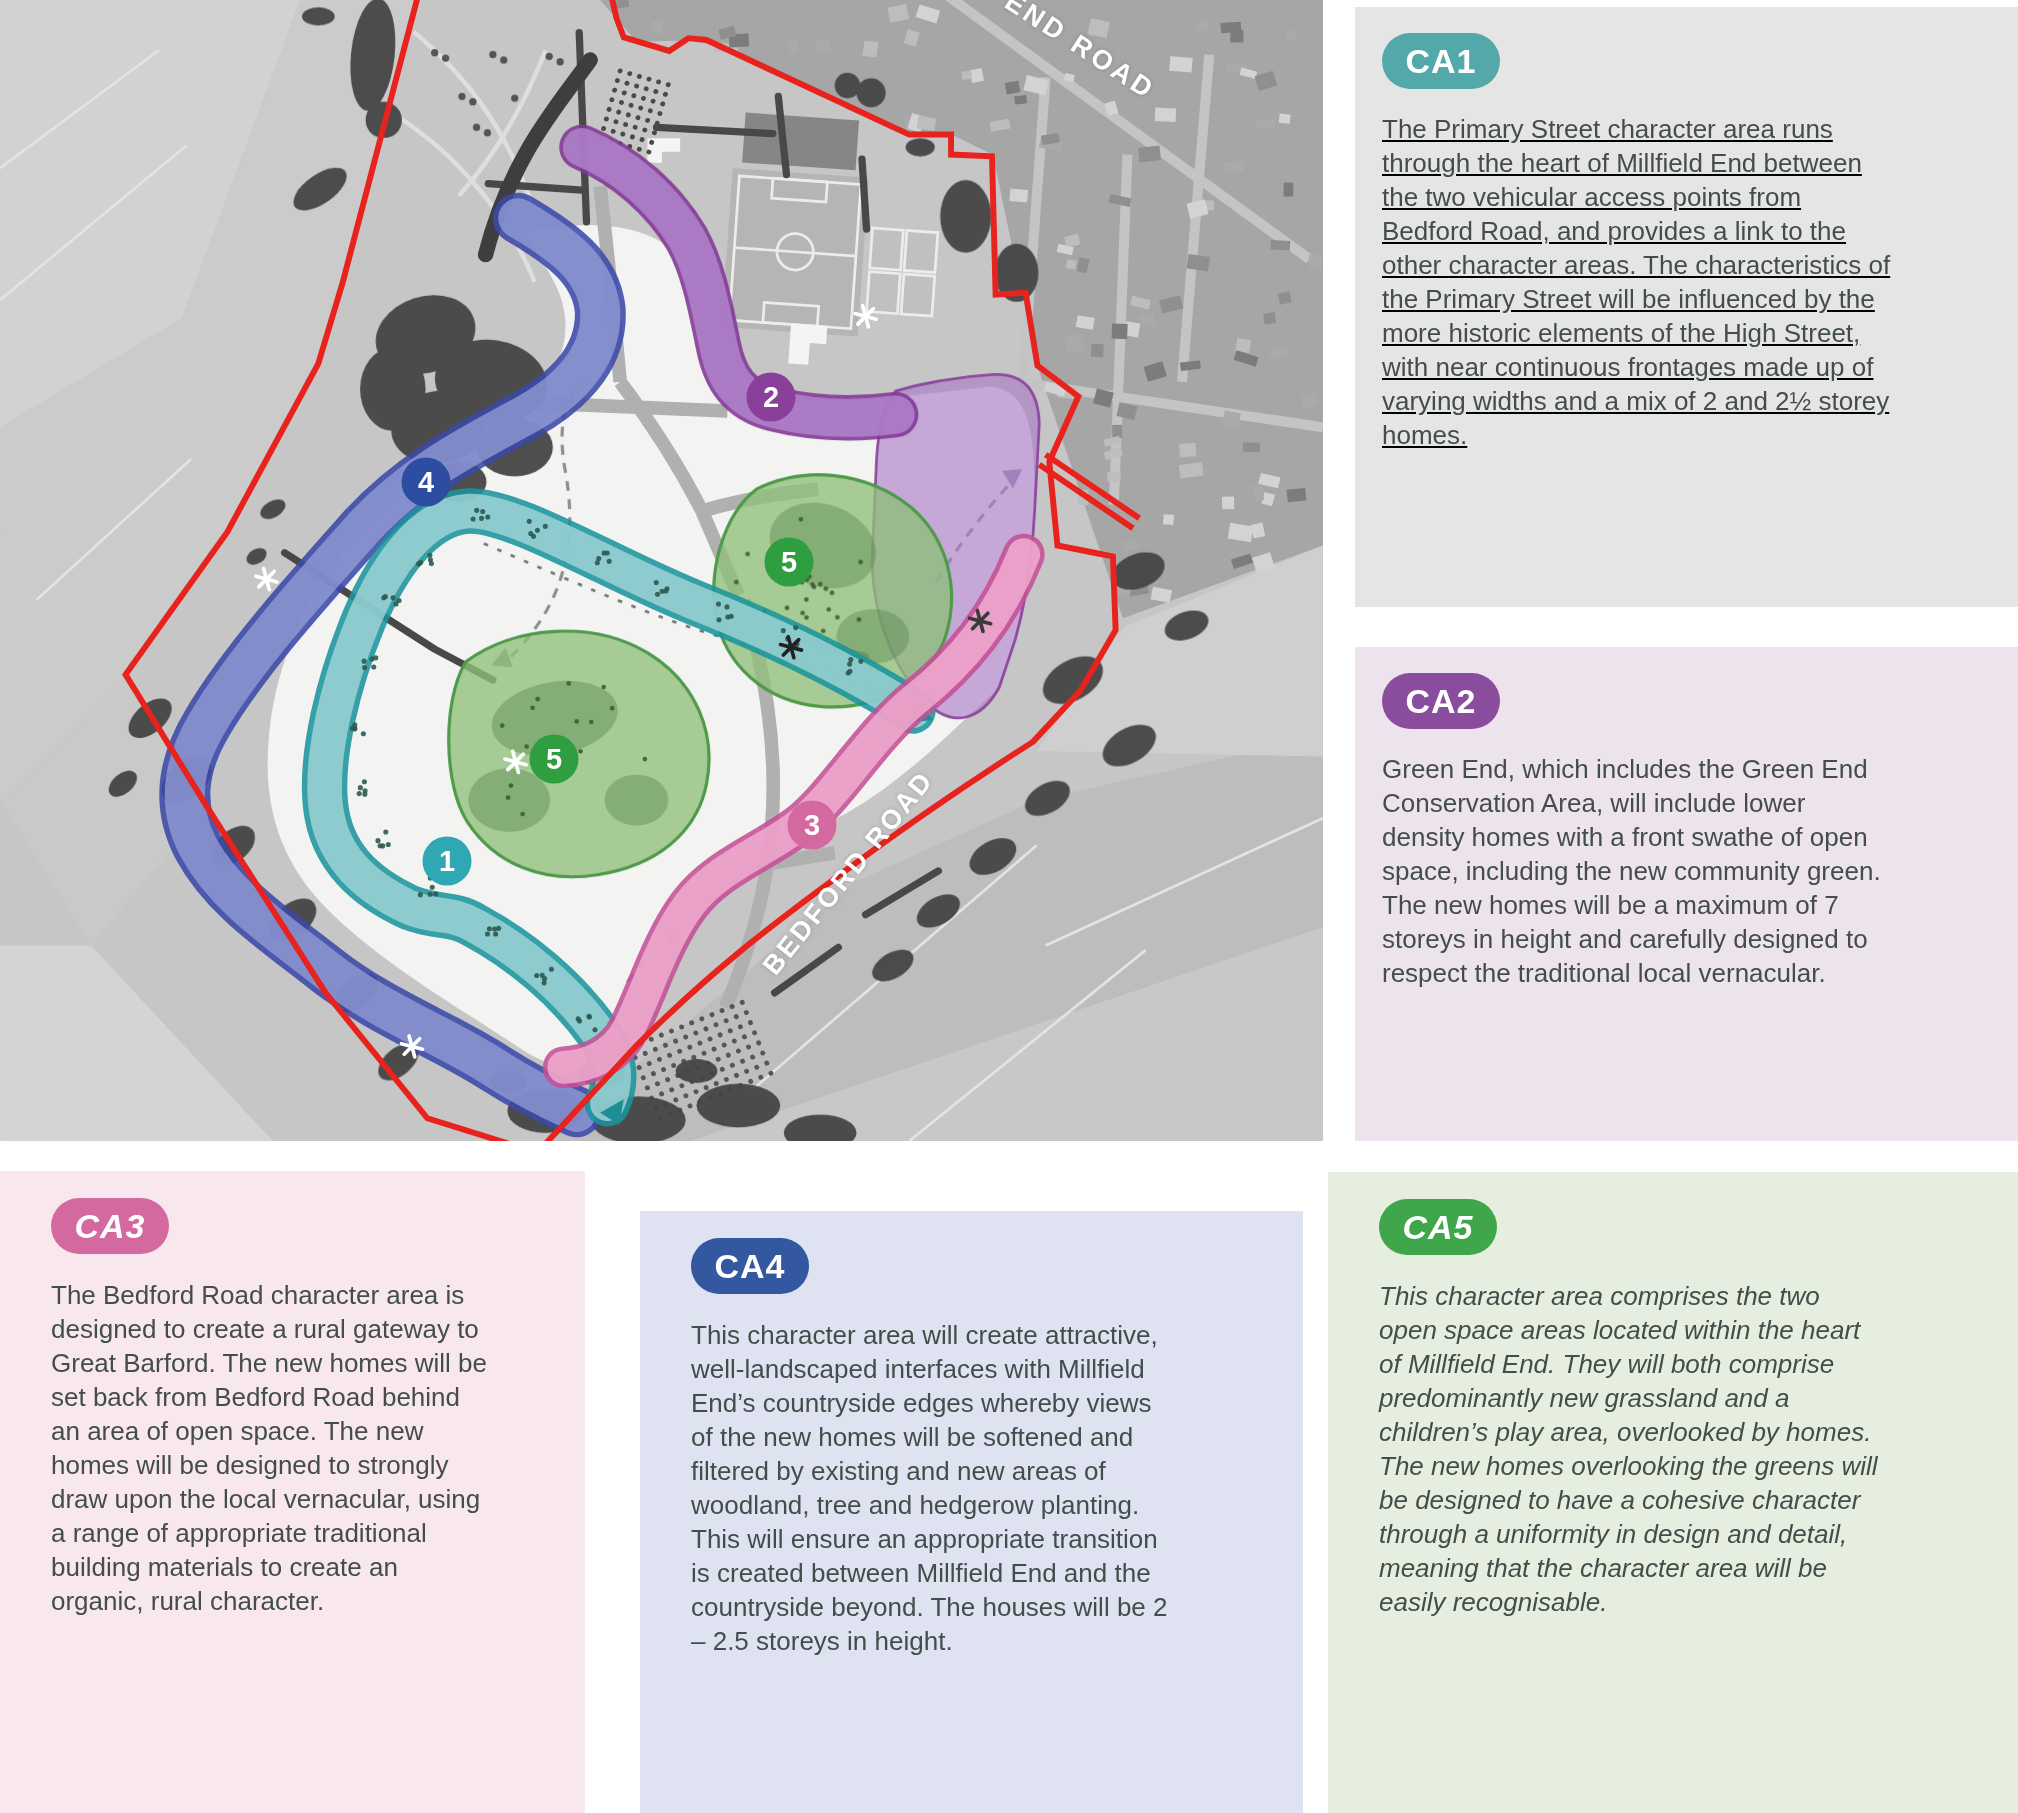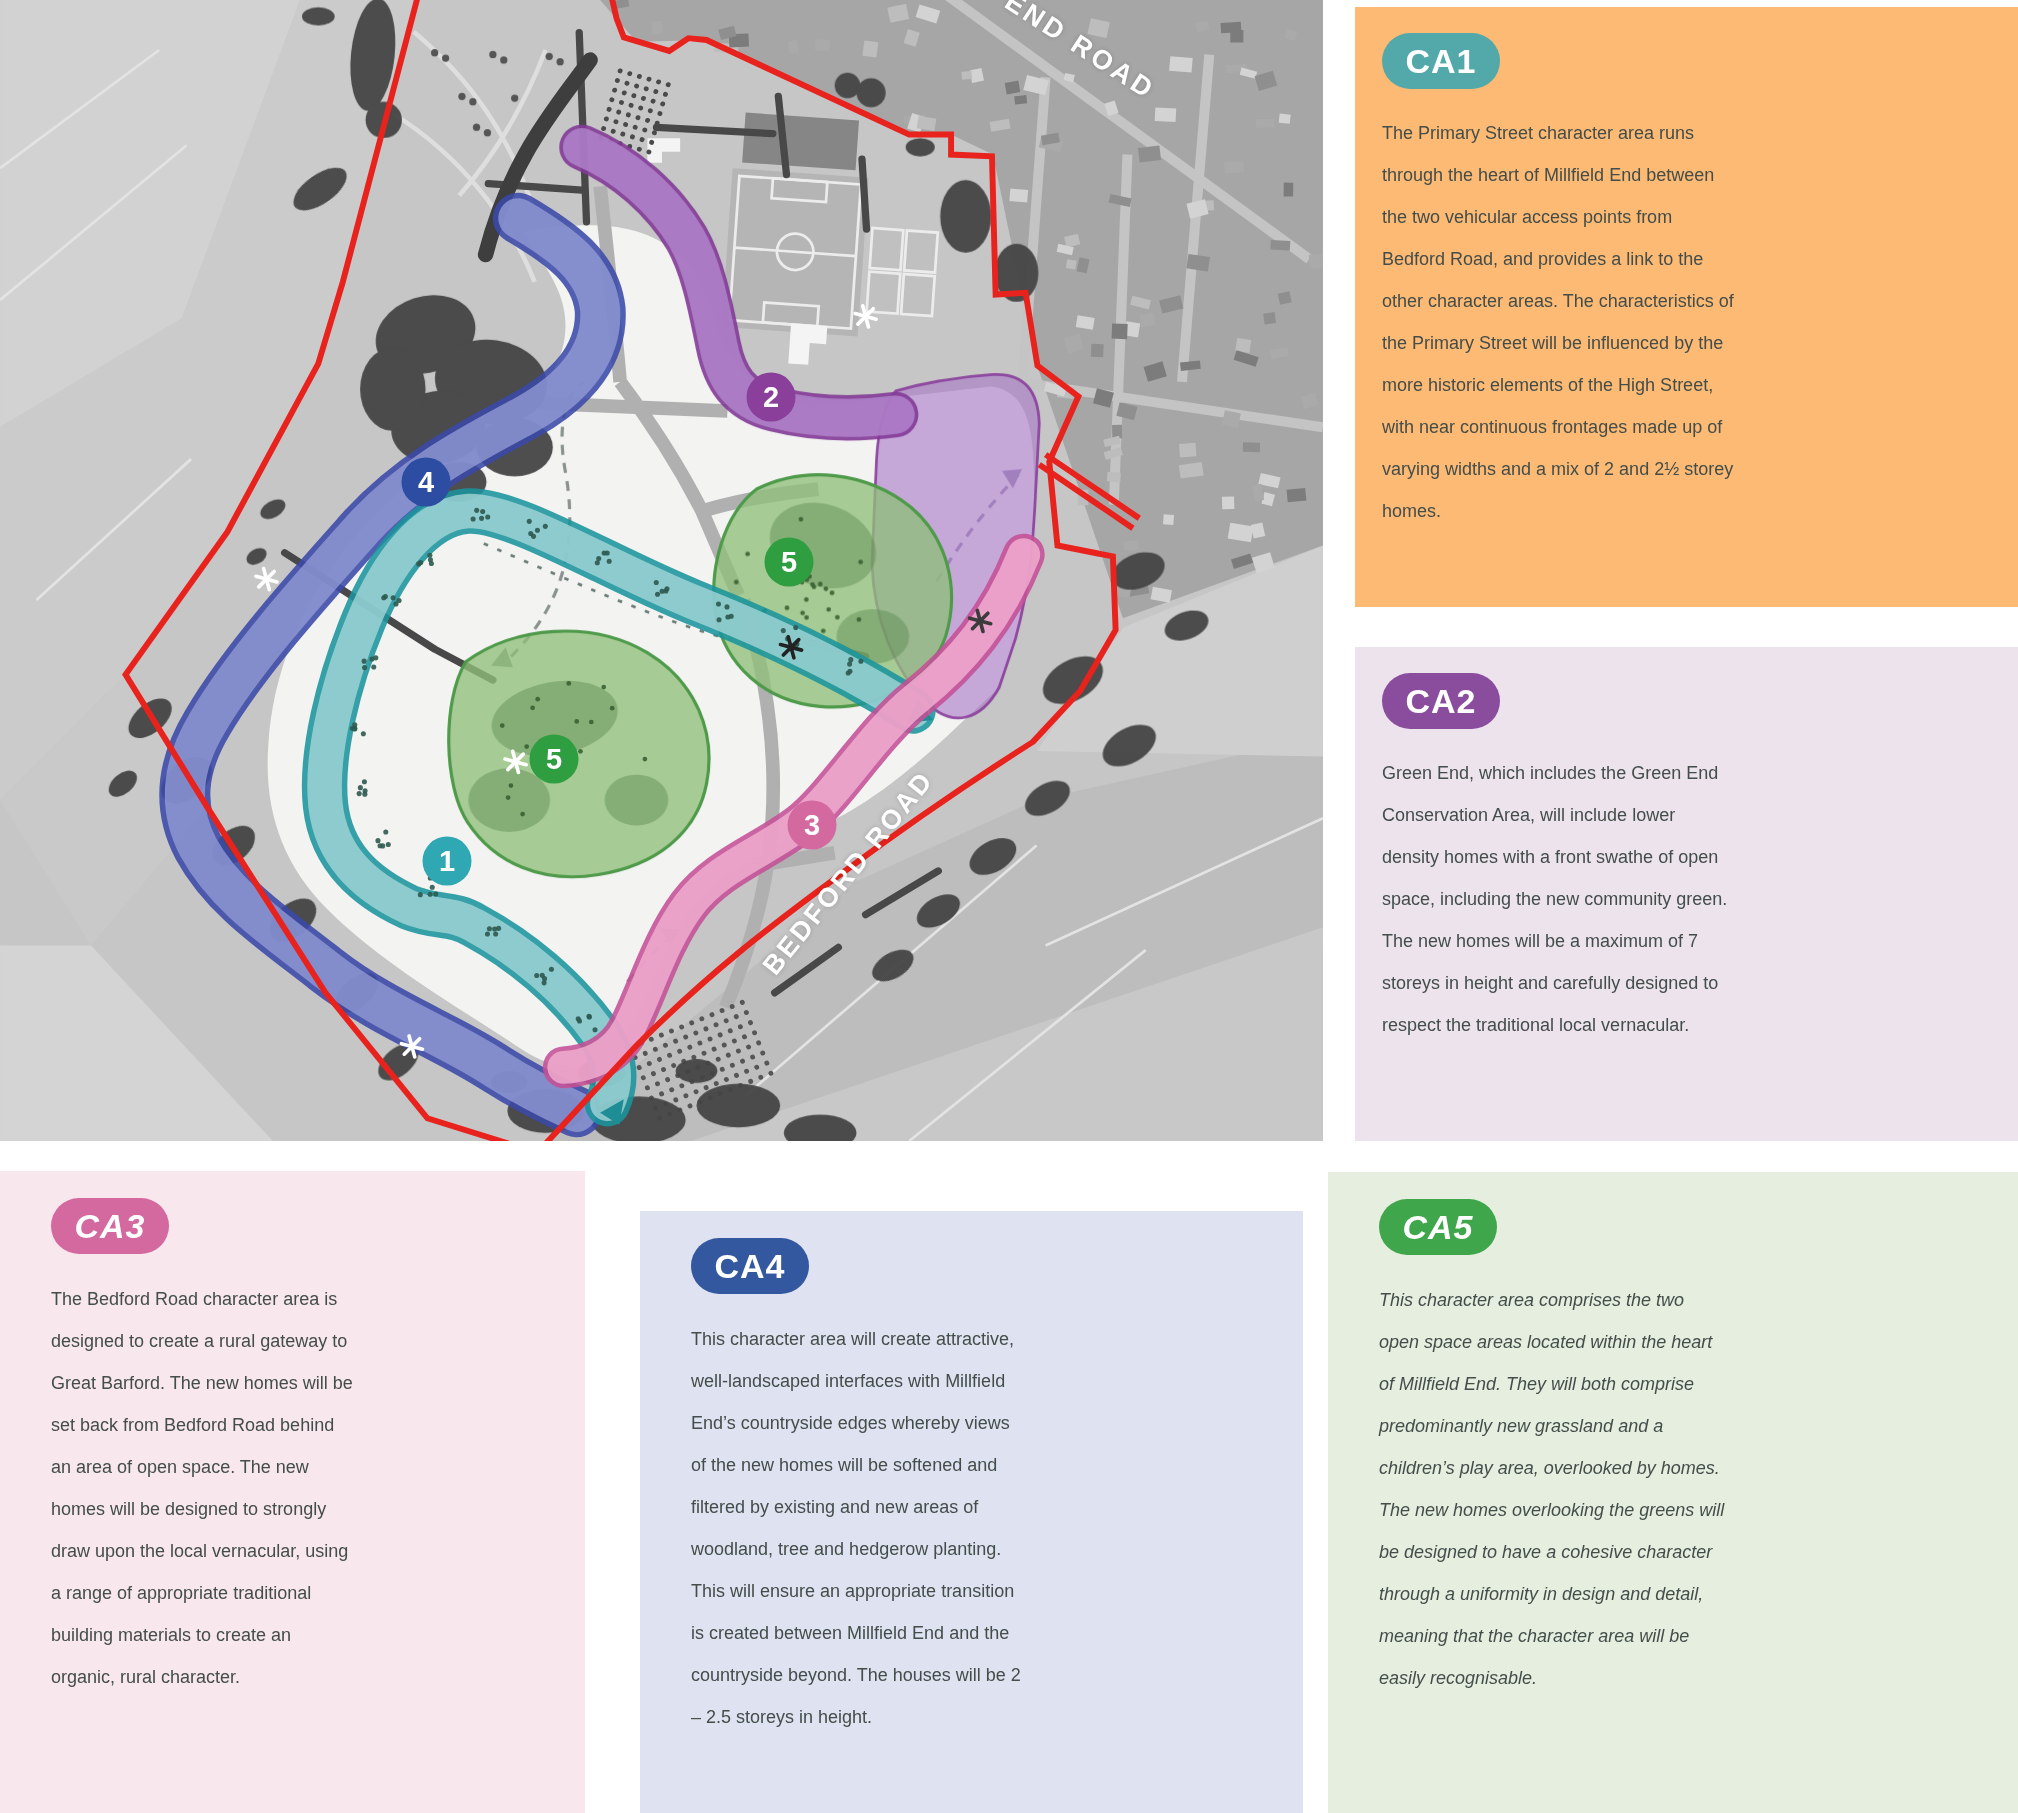--- a/index.html
+++ b/index.html
@@ -9,21 +9,21 @@
   .marker{position:absolute;width:49px;height:49px;border-radius:50%;display:flex;align-items:center;
     justify-content:center;color:#fff;font-size:29px;font-weight:bold;transform:translate(-50%,-50%);
     line-height:1;}
   .road-label{position:absolute;color:#fff;font-size:27px;font-weight:bold;letter-spacing:3.6px;
     white-space:nowrap;text-shadow:0 0 5.5px rgba(0,0,0,.18);}
   .end-road{left:1016px;top:-14.5px;transform:rotate(33deg);transform-origin:left top;}
   .bedford{left:769px;top:956px;transform:rotate(-51deg);transform-origin:left center;letter-spacing:2.7px;}
   .panel{position:absolute;box-sizing:border-box;}
   .panel .badge{display:inline-block;color:#fff;font-weight:bold;font-size:34px;line-height:1;
     padding:11px 23.6px;border-radius:35px;letter-spacing:0.9px;}
-  .panel p{white-space:pre-line;font-size:18px;line-height:42px;color:#434d4a;margin:23.6px 0 0 0;}
+  .panel p{white-space:pre-line;font-size:26px;line-height:34px;color:#434d4a;margin:23.6px 0 0 0;}
   .p-right{padding:25.5px 22px 0 27px;}
   .p-bottom{padding:27px 22px 0 51px;}
   .p-ca1{left:1355px;top:7.3px;width:664px;height:600px;}
   .p-ca2{left:1355px;top:647px;width:664px;height:494px;}
   .p-ca3{left:0px;top:1171px;width:585px;height:643px;}
   .p-ca4{left:640px;top:1171px;width:663px;height:643px;}
   .p-ca5{left:1328px;top:1172px;width:690px;height:643px;font-style:italic;}
 </style>
 </head>
 <body>
@@ -607,21 +607,21 @@
     <span class="road-label bedford">BEDFORD ROAD</span>
 
     <div class="marker" style="left: 447px; top: 861px; background-color: rgb(47, 168, 180);">1</div>
     <div class="marker" style="left: 771px; top: 397px; background-color: rgb(138, 63, 155);">2</div>
     <div class="marker" style="left: 812px; top: 825px; background-color: rgb(212, 105, 159);">3</div>
     <div class="marker" style="left: 426px; top: 482px; background-color: rgb(44, 77, 161);">4</div>
     <div class="marker" style="left: 789px; top: 562px; background-color: rgb(47, 158, 65);">5</div>
     <div class="marker" style="left: 554px; top: 759px; background-color: rgb(47, 158, 65);">5</div>
   </div>
 
-  <section class="panel p-right p-ca1" style="background-color: #fdba74;">
+  <section class="panel p-right p-ca1" style="background-color: #e5e5e5; text-decoration: underline;">
     <span class="badge" style="background-color: rgb(83, 168, 169);">CA1</span>
     <p>The Primary Street character area runs
 through the heart of Millfield End between
 the two vehicular access points from
 Bedford Road, and provides a link to the
 other character areas. The characteristics of
 the Primary Street will be influenced by the
 more historic elements of the High Street,
 with near continuous frontages made up of
 varying widths and a mix of 2 and 2½ storey

